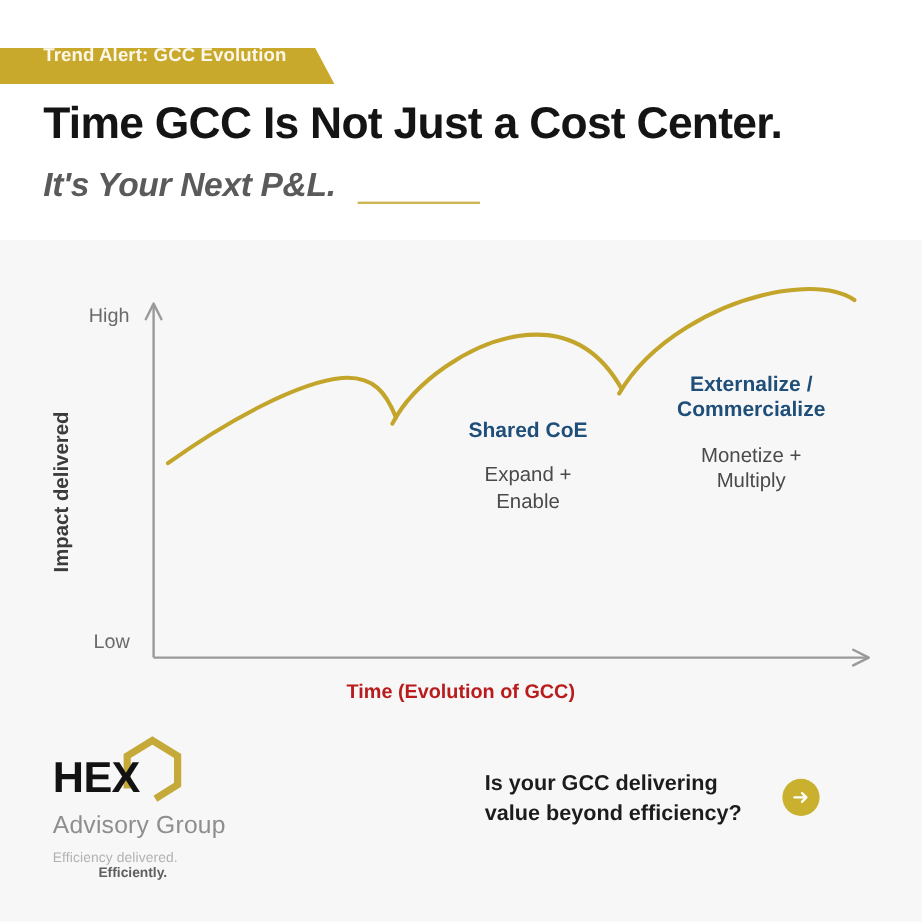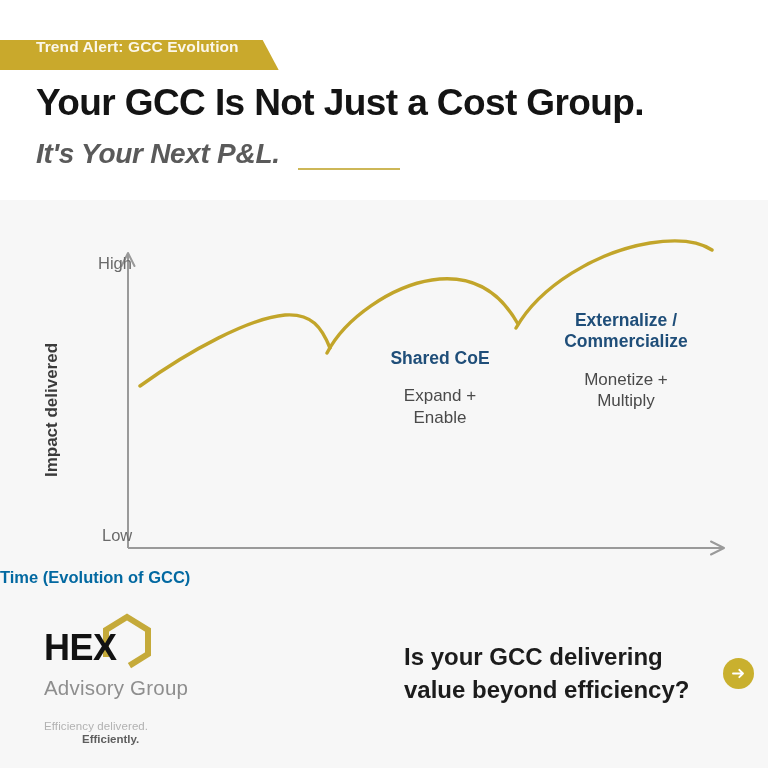--- a/index.html
+++ b/index.html
@@ -43,34 +43,34 @@
   #sub-rule { width:102px; height:2px; background:#cdb757; }
 
   
   #chart-section {
     position:absolute; left:0; top:200px; width:768px; height:568px;
     background:#f7f7f7;
   }
   #chart-svg { position:absolute; left:0; top:0; }
 
   .axis-tick {
-    position:absolute; font-size:16.5px; color:#6a6a6a; white-space:nowrap;margin-left:24px;
+    position:absolute; font-size:16.5px; color:#6a6a6a; white-space:nowrap;
   }
   #tick-high { left:74px; top:54px; }
   #tick-low  { left:78px; top:326px; }
 
   #y-axis-title {
     position:absolute; left:-38px; top:200px; width:180px;
     transform:rotate(-90deg);
     font-size:17px; font-weight:bold; color:#3b3b3b;
     text-align:center; white-space:nowrap;
   }
   #x-axis-title {
     position:absolute; left:0; top:368px; width:768px;
-    text-align:left; font-size:16.5px; font-weight:bold; color:#0369a1;
+    text-align:center; font-size:16.5px; font-weight:bold; color:#b91c1c;
   }
 
   .stage { position:absolute; text-align:center; }
   .stage-title {
     font-size:17.5px; font-weight:bold; color:#1f4e79;
     line-height:1.22; white-space:pre-line;
   }
   .stage-desc {
     margin-top:16px;
     font-size:17px; color:#4a4a4a; line-height:1.25;
@@ -90,51 +90,51 @@
   #logo-hex-text {
     position:absolute; left:0; top:18px;
     font-size:36px; font-weight:bold; color:#121212;
     letter-spacing:-.5px; line-height:1;
   }
   #logo-sub {
     margin-top:-2px;
     font-size:20.5px; color:#8e8e8e; letter-spacing:.2px;
   }
   #logo-tag1 {
-    margin-top:20px; font-size:11.5px; color:#b2b2b2; letter-spacing:.1px;
+    margin-top:9px; font-size:11.5px; color:#b2b2b2; letter-spacing:.1px;
   }
   #logo-tag2 {
     margin-top:1px; font-size:11.5px; font-weight:bold; color:#5e5e5e;padding-left:38px;
   }
 
   #cta-block {
     position:absolute; left:396px; top:28px;
     display:flex; align-items:center; gap:34px;
   }
   #cta-text {
-    font-size:24px; font-weight:bold; color:#1c1c1c;
+    font-size:18px; font-weight:bold; color:#1c1c1c;
     line-height:1.38; white-space:pre-line;
   }
   #cta-arrow-button {
     width:31px; height:31px; border-radius:50%;
     background:#c9b02e;
     display:flex; align-items:center; justify-content:center;
     flex:0 0 auto; cursor:pointer;
   }
 </style>
 </head>
 <body>
 
 <div id="header">
 
   <div id="banner">
     <span id="banner-label">Trend Alert: GCC Evolution</span>
   </div>
 
-  <div id="headline">Your GCC Is Not Just a Cost Group.</div>
+  <div id="headline">Time GCC Is Not Just a Cost Center.</div>
 
   <div id="subline-row">
     <div id="subheadline">It's Your Next P&amp;L.</div>
     <div id="sub-rule"></div>
   </div>
 
 </div>
 
 <div id="chart-section">
 

